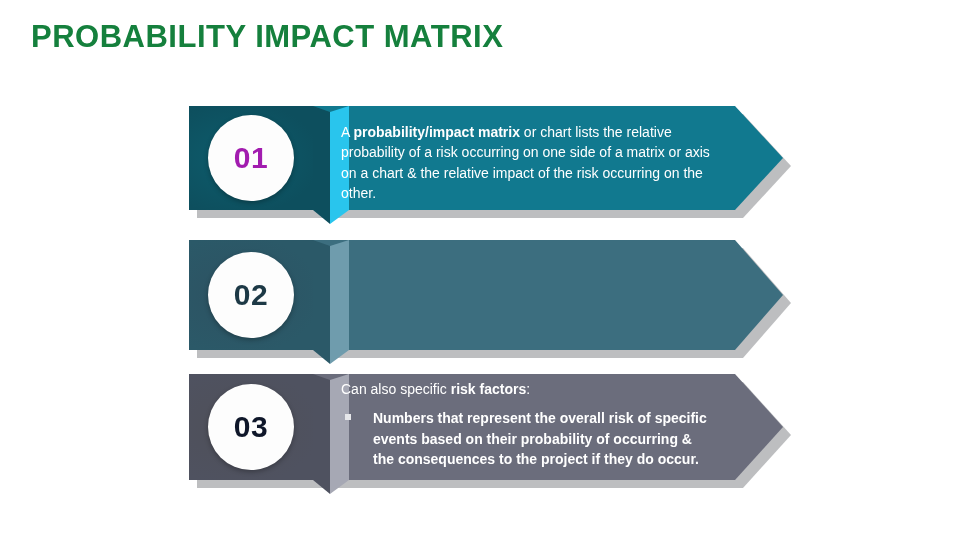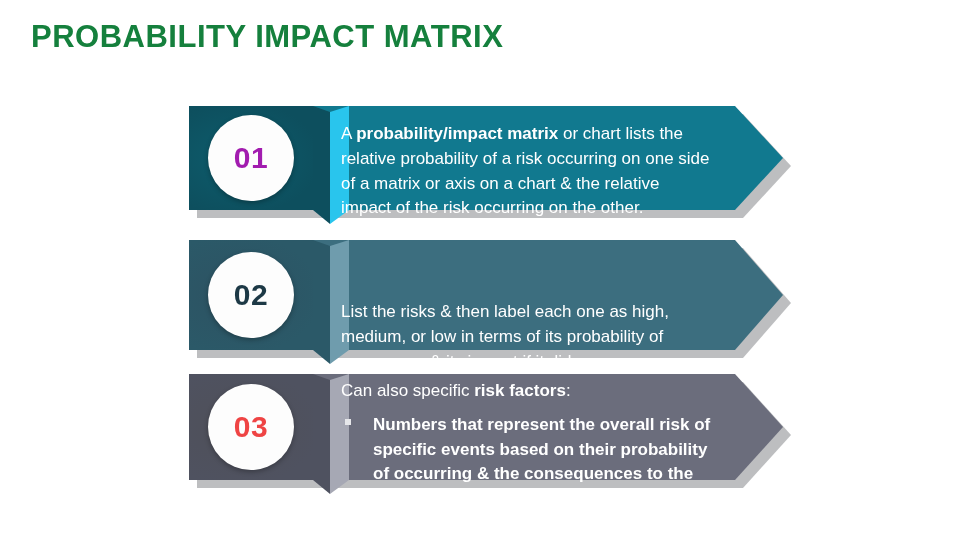--- a/index.html
+++ b/index.html
@@ -117,21 +117,21 @@
     letter-spacing: 0.5px;
     line-height: 1;
   }
 
   
   .band-text {
     position: absolute;
     left: 152px;
     right: 70px;
     color: #ffffff;
-    font-size: 17px;
+    font-size: 14px;
     line-height: 1.46;
   }
   #row-1 .band-text { top: 16px; }
   #row-2 .band-text { top: 60px; }
   #row-3 .band-text { top: 5px; }
 
   .band-text b { font-weight: bold; }
 
   .lead-line { margin: 0; }
 
@@ -180,35 +180,32 @@
   <div class="shadow-plate" style="background: rgb(185, 186, 189);"></div>
   <div class="band-body" style="background: rgb(60, 110, 127);"></div>
   <div class="band-left" style="background: radial-gradient(at 38% 50%, rgb(45, 82, 98) 0%, rgb(43, 89, 104) 78%);"></div>
   <div class="fold">
     <div class="fold-dark" style="background: rgb(43, 89, 104);"></div>
     <div class="fold-light" style="background: rgb(111, 156, 173);"></div>
   </div>
   <div class="circle">
     <span class="circle-num" style="color: rgb(29, 57, 70); text-align: right;">02</span>
   </div>
-  <div class="band-text">
-    <p class="lead-line"><span></span><b></b><span>List the risks &amp; then label each one as high, medium, or low in terms of its probability of occurrence &amp; its impact if it did occur.</span></p>
-  </div>
 </div>
 
 <div class="row" id="row-3">
   <div class="shadow-plate" style="background: rgb(185, 186, 189);"></div>
   <div class="band-body" style="background: rgb(107, 109, 124);"></div>
   <div class="band-left" style="background: radial-gradient(at 38% 50%, rgb(79, 80, 89) 0%, rgb(79, 82, 96) 78%);"></div>
   <div class="fold">
     <div class="fold-dark" style="background: rgb(79, 82, 96);"></div>
     <div class="fold-light" style="background: rgb(166, 168, 180);"></div>
   </div>
   <div class="circle">
-    <span class="circle-num" style="color: #ef4444;">03</span>
+    <span class="circle-num" style="color: #0f172a;">03</span>
   </div>
   <div class="band-text">
     <p class="lead-line"><span>Can also specific </span><b>risk factors</b><span>:</span></p>
     <ul class="bullet-list">
       <li class="bullet-item">
         <span class="bullet-marker"></span>
         <span>Numbers that represent the overall risk of specific events based on their probability of occurring &amp; the consequences to the project if they do occur.</span>
       </li>
     </ul>
   </div>

